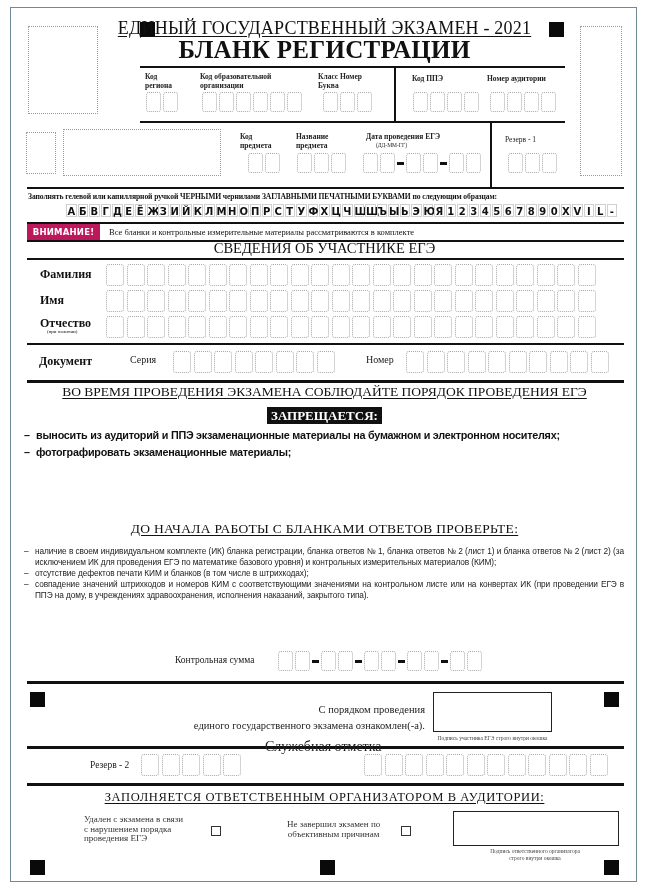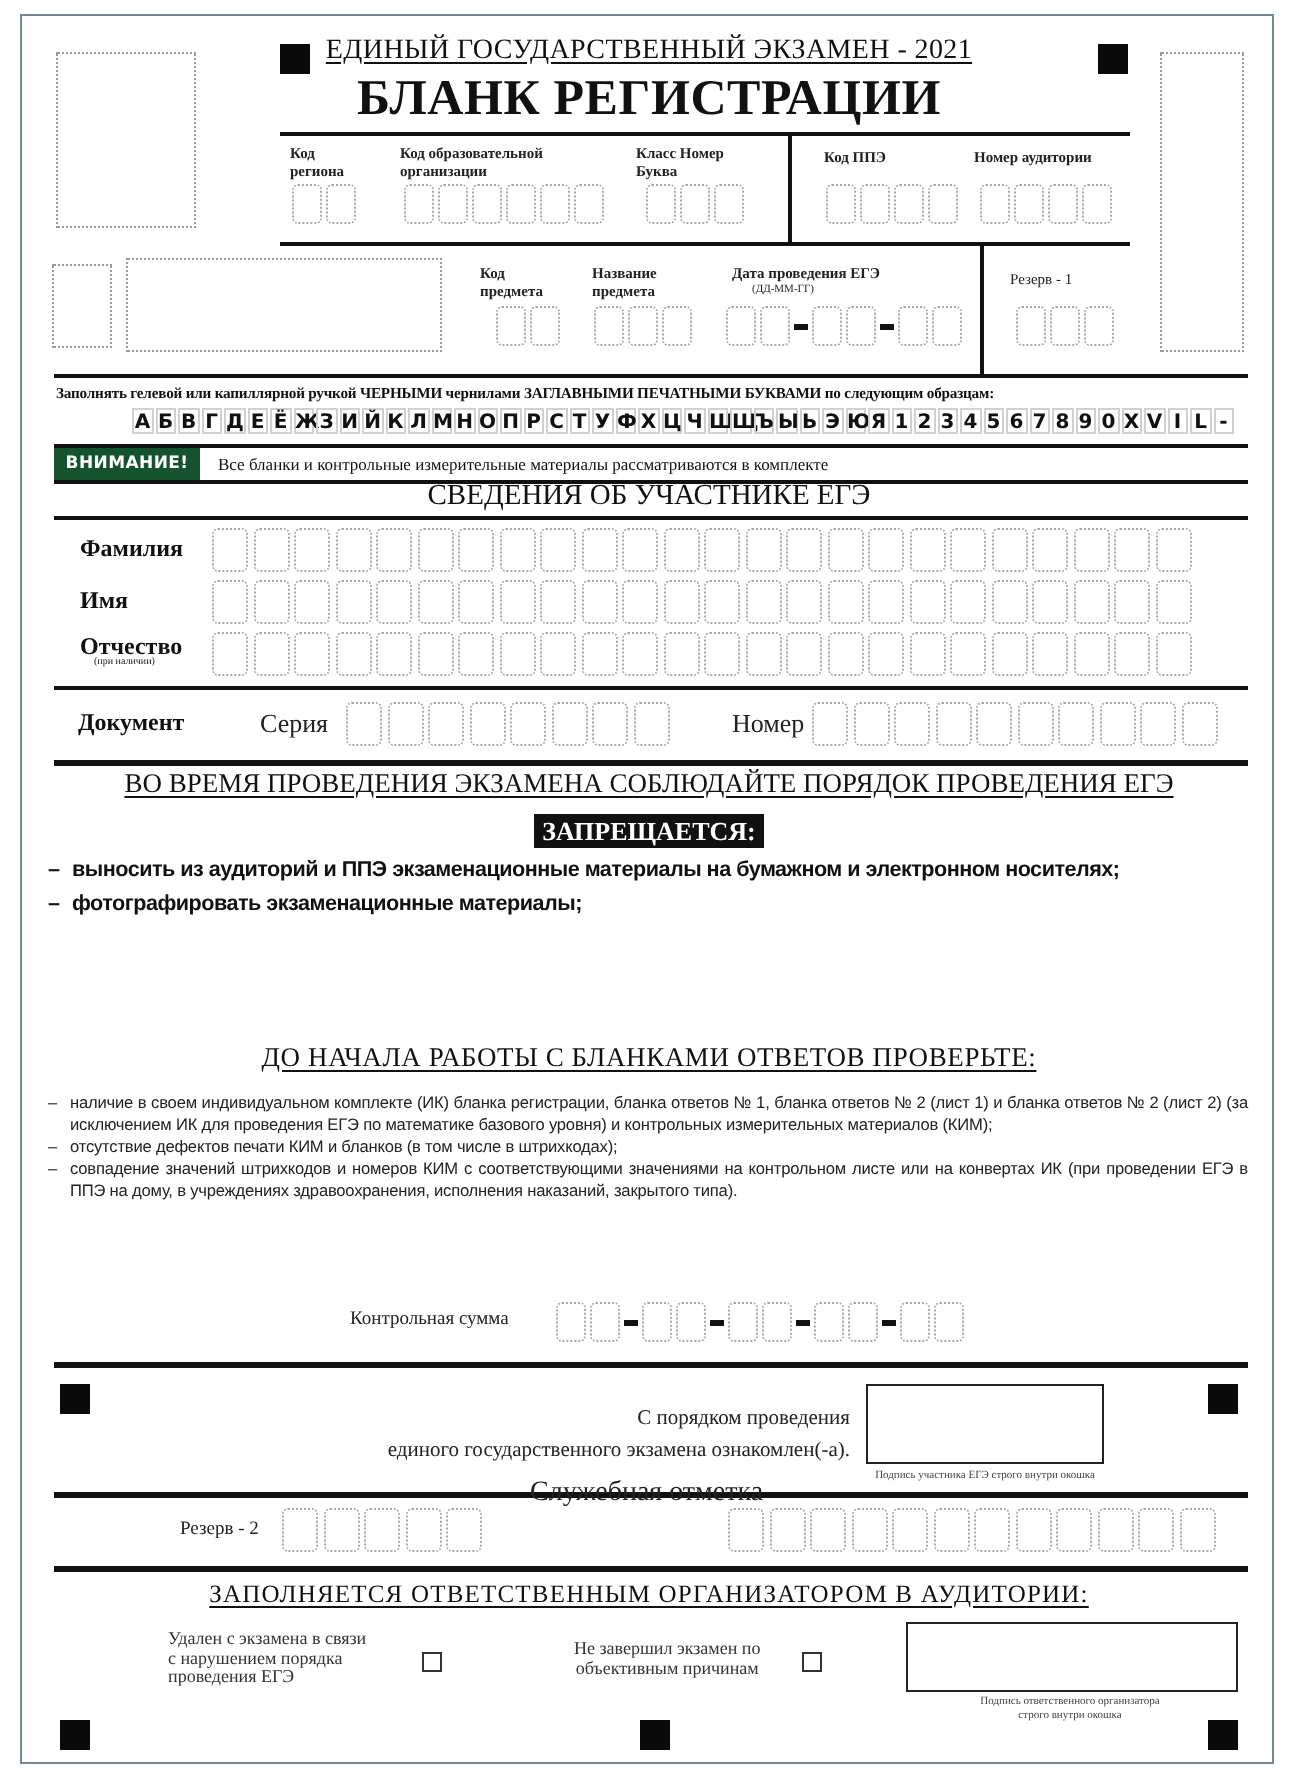--- a/index.html
+++ b/index.html
@@ -12,40 +12,40 @@
     .dotted { border: 1px dotted #9a9a9a; box-sizing: border-box; background: #fff; }
     .cells { position: absolute; display: flex; }
     .cell { width: 15px; height: 20px; border: 1px dotted #a8a8a8; border-radius: 3px;
             box-sizing: border-box; margin-right: 2px; background: #fff; }
     .cell.w { width: 18px; height: 22px; margin-right: 2.5px; }
     .dash-sep { width: 7px; height: 3px; background: #111; align-self: center; margin: 0 2px 0 0; }
     .hline { position: absolute; background: #111; }
     .vline { position: absolute; background: #111; }
     .lbl { position: absolute; font-size: 7.5px; line-height: 9px; text-align: left;
            font-family: "Liberation Serif", serif; font-weight: bold; color: #222; }
-    .t-title1 { left: 0; width: 649px; top: 18px; text-align: center; font-size: 14px;
+    .t-title1 { left: 0; width: 649px; top: 18px; text-align: center; font-size: 18px;
                 letter-spacing: 0.2px; font-family: "Liberation Serif", serif; }
     .t-title1 span { text-decoration: underline; text-underline-offset: 2px; }
     .t-title2 { left: 0; width: 649px; top: 36px; text-align: center; font-size: 25px; font-weight: bold;
                 font-family: "Liberation Serif", serif; letter-spacing: 0.3px; }
     .sample-row { position: absolute; left: 66px; top: 204px; display: flex; }
     .sample { width: 10.5px; height: 13px; border: 1px solid #d0d0d0; margin-right: 1px;
               font-family: "DejaVu Sans", sans-serif; font-size: 10px; font-weight: bold;
               text-align: center; line-height: 13px; box-sizing: border-box; }
     .attn { position: absolute; left: 27px; top: 222px; width: 597px; height: 16px;
             border-top: 2px solid #111; border-bottom: 2px solid #111; box-sizing: content-box; }
-    .attn-tag { position: absolute; left: 0; top: 0; height: 16px; width: 73px; background: #14532d; color: #fff;
+    .attn-tag { position: absolute; left: 0; top: 0; height: 16px; width: 73px; background: #be185d; color: #fff;
                 font-family: "DejaVu Sans", sans-serif; font-weight: bold; font-size: 8.5px; line-height: 16px;
                 text-align: center; letter-spacing: 0.2px; }
     .attn-text { position: absolute; left: 82px; top: 0; line-height: 16px; font-size: 8.5px;
                  font-family: "Liberation Serif", serif; }
     .section-h { position: absolute; left: 0; width: 649px; text-align: center;
                  font-family: "Liberation Serif", serif; font-size: 14.5px; }
     .field-lbl { position: absolute; font-family: "Liberation Serif", serif; font-weight: bold; font-size: 12px; }
-    .plain-lbl { position: absolute; font-family: "Liberation Serif", serif; font-size: 13px; color: #222; }
+    .plain-lbl { position: absolute; font-family: "Liberation Serif", serif; font-size: 10px; color: #222; }
     .rule-list { position: absolute; left: 24px; width: 600px; margin: 0; padding: 0; list-style: none;
                  font-family: "Liberation Sans", sans-serif; font-weight: bold; font-size: 10.8px;
                  line-height: 14.3px; color: #111; letter-spacing: -0.25px; }
     .rule-list li { position: relative; padding-left: 12px; margin-bottom: 2.6px; text-align: justify; }
     .rule-list li::before { content: "–"; position: absolute; left: 0; top: 0; font-weight: bold; }
     .check-list { position: absolute; left: 24px; width: 600px; margin: 0; padding: 0; list-style: none;
                   font-family: "Liberation Sans", sans-serif; font-size: 8.3px; line-height: 11px;
                   color: #222; letter-spacing: -0.1px; }
     .check-list li { position: relative; padding-left: 11px; text-align: justify; }
     .check-list li::before { content: "–"; position: absolute; left: 0; top: 0; }

